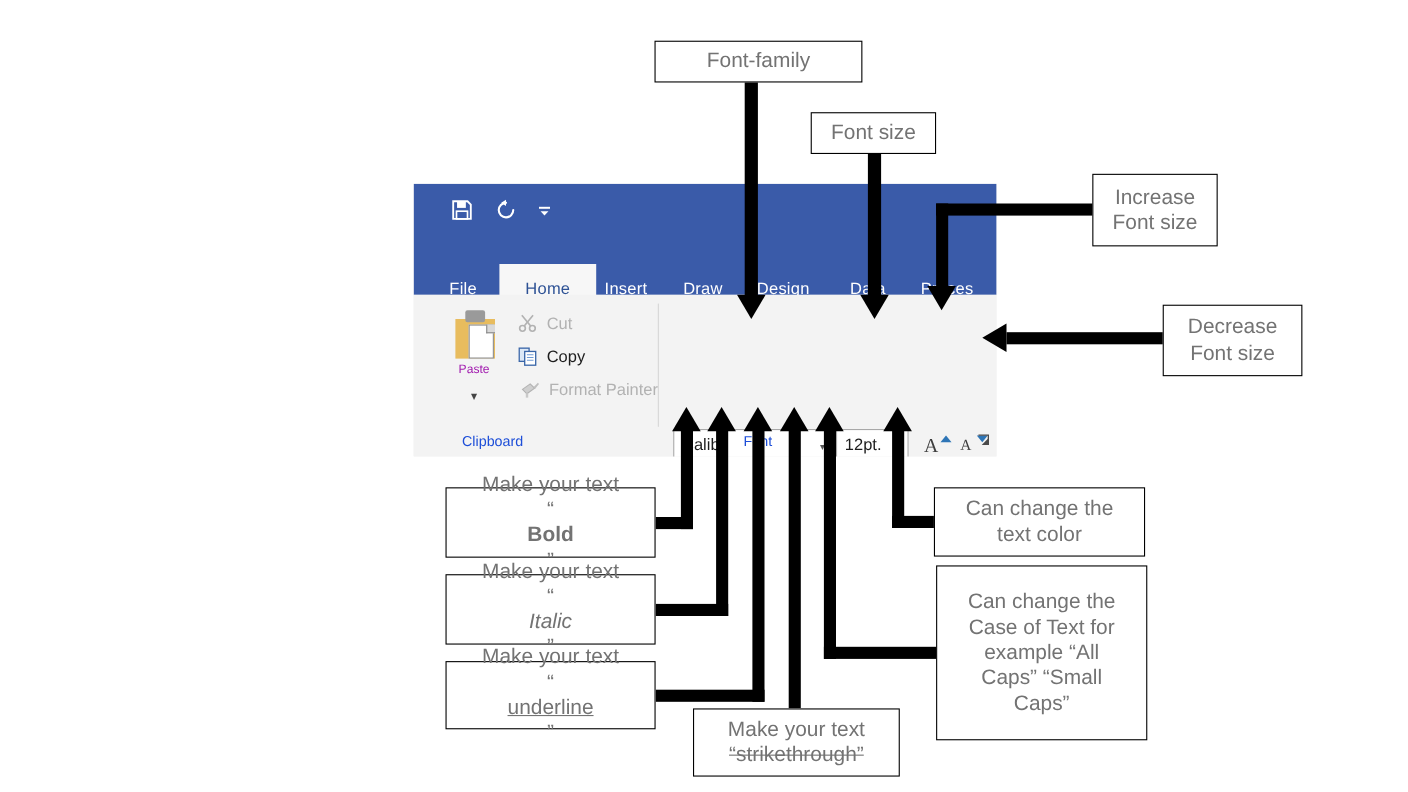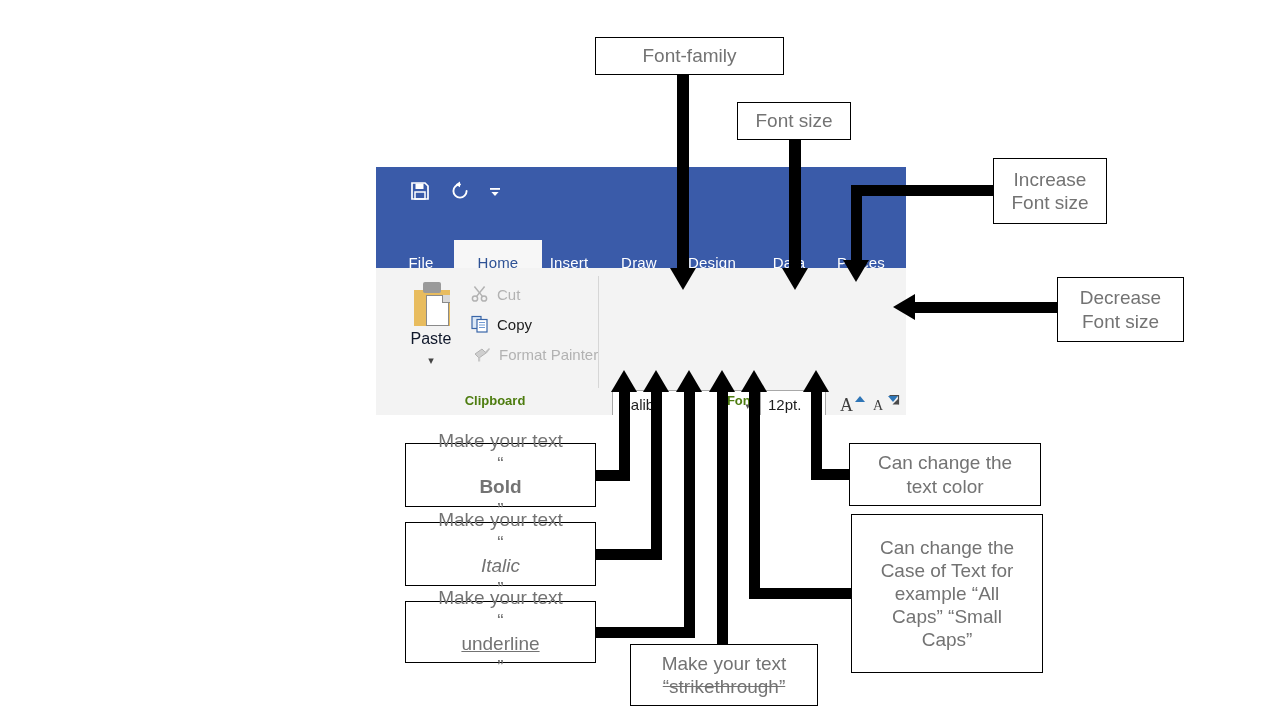--- a/index.html
+++ b/index.html
@@ -64,43 +64,41 @@
   .clip-page {
     position:absolute; left:14px; top:13px; width:23px; height:31px;
     background:#ffffff; border:1px solid #8a8a8a;
   }
   .clip-page-fold {
     position:absolute; left:30px; top:13px; width:8px; height:8px;
     background:#d9d9d9; border-left:1px solid #8a8a8a; border-bottom:1px solid #8a8a8a;
   }
   #paste-label {
     position:absolute; left:0; top:52px; width:62px; text-align:center;
-    font-size:16px; color:#0f172a;
+    font-size:11px; color:#a21caf;
   }
   #paste-caret {
     position:absolute; left:0; top:76px; width:62px; text-align:center;
     font-size:11px; color:#444;
   }
 
   .cmd-row {
     position:absolute; display:flex; align-items:center; gap:7px;
     font-size:15px;
   }
   .cmd-row .glyph { width:20px; height:20px; display:flex; align-items:center; justify-content:center; }
   .cmd-row.disabled { color:#b2b2b2; }
   .cmd-row.enabled { color:#1d1d1d; }
 
   #cut-row  { left:94px; top:16px; }
   #copy-row { left:94px; top:46px; }
   #fp-row   { left:96px; top:76px; }
 
   .grp-label {
-    position:absolute; font-size:13px; color:#4d7c0f;
-    text-align:center;
-    font-weight:bold;
+    position:absolute; font-size:13px; color:#1d4ed8;
   }
   #clipboard-label { left:44px; top:125px; width:150px; }
   #font-label      { left:300px; top:125px; width:130px; }
 
   #dialog-launcher {
     position:absolute; left:512px; top:126px; width:14px; height:14px;
     color:#4a4a4a; font-size:12px;
   }
 
   

